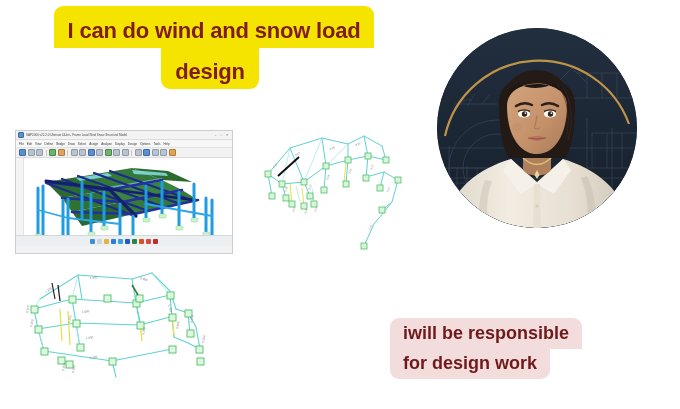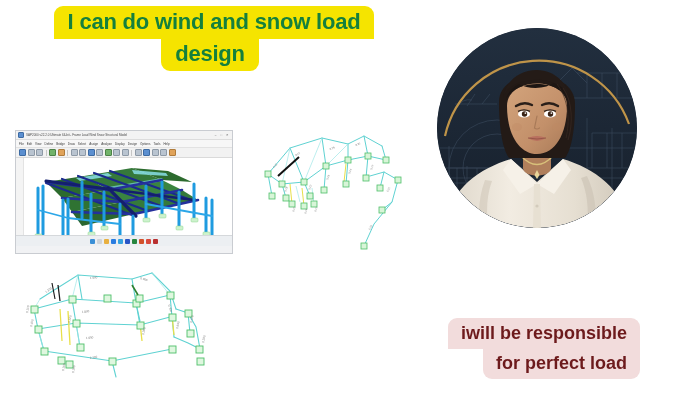--- a/index.html
+++ b/index.html
@@ -26,26 +26,26 @@
     top: 6px;
     width: 420px;
     display: flex;
     flex-direction: column;
     align-items: center;
     gap: 0;
   }
   .hl-line {
     display: inline-block;
     background: #f5e400;
-    color: #15803d;
+    color: #7f1d1d;
     font-size: 22px;
     font-weight: bold;
     line-height: 30px;
     letter-spacing: -0.2px;
-    padding: 1px 14px 2px 14px;
+    padding: 10px 14px 2px 14px;
     white-space: nowrap;
     border-radius: 9px;
     position: relative;
     z-index: 2;
   }
   .hl-line.l1 { margin-left: 8px; border-bottom-left-radius: 0; border-bottom-right-radius: 0; }
   .hl-line.l2 { margin-top: -1px; border-radius: 9px; }
   .hl-line.l3 { margin-top: -1px; border-top-left-radius: 0; border-top-right-radius: 0; }
 
   
@@ -162,21 +162,21 @@
   .wire svg { display: block; }
 
   
   .pink-box {
     position: absolute;
     left: 390px;
     top: 318px;
     width: 250px;
     display: flex;
     flex-direction: column;
-    align-items: flex-end;
+    align-items: flex-start;
   }
   .pk-line {
     display: inline-block;
     background: #f2dcdc;
     color: #6d1a1c;
     font-size: 18px;
     font-weight: bold;
     line-height: 27px;
     padding: 2px 13px 2px 13px;
     white-space: nowrap;
@@ -606,16 +606,16 @@
         <text x="184" y="78" transform="rotate(-78 184 78)">0.330</text>
         <text x="44" y="106" transform="rotate(-80 44 106)">0.260</text>
         <text x="54" y="108" transform="rotate(-80 54 108)">0.290</text>
         <text x="8" y="48" transform="rotate(-80 8 48)">0.210</text>
       </g>
     </svg>
   </div>
 
   <div class="pink-box">
     <span class="pk-line p1">iwill be responsible</span>
-    <span class="pk-line p2">for perfect load</span>
+    <span class="pk-line p2">for design work</span>
   </div>
 
 </div>
 
 </body></html>

